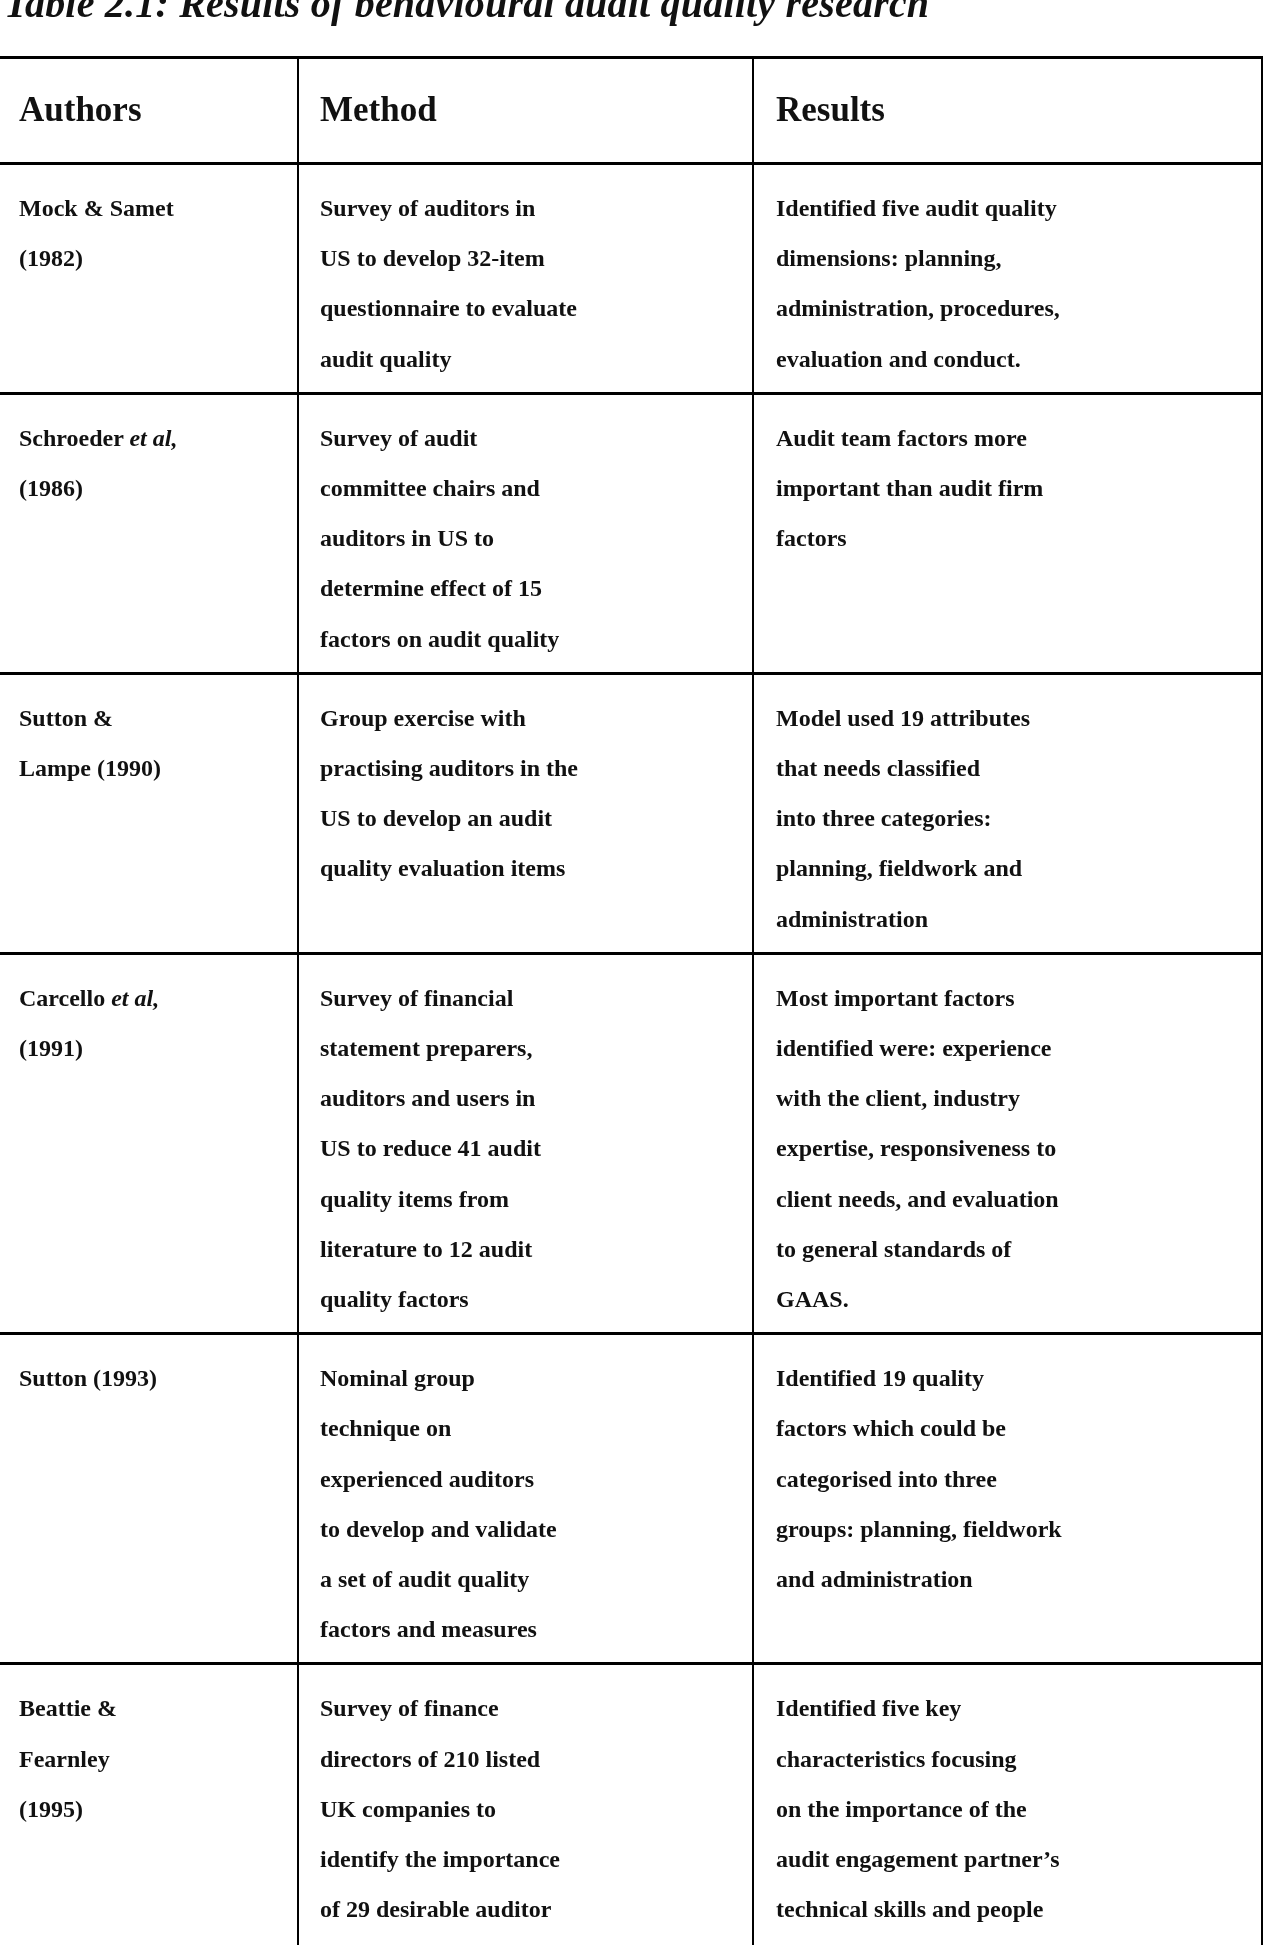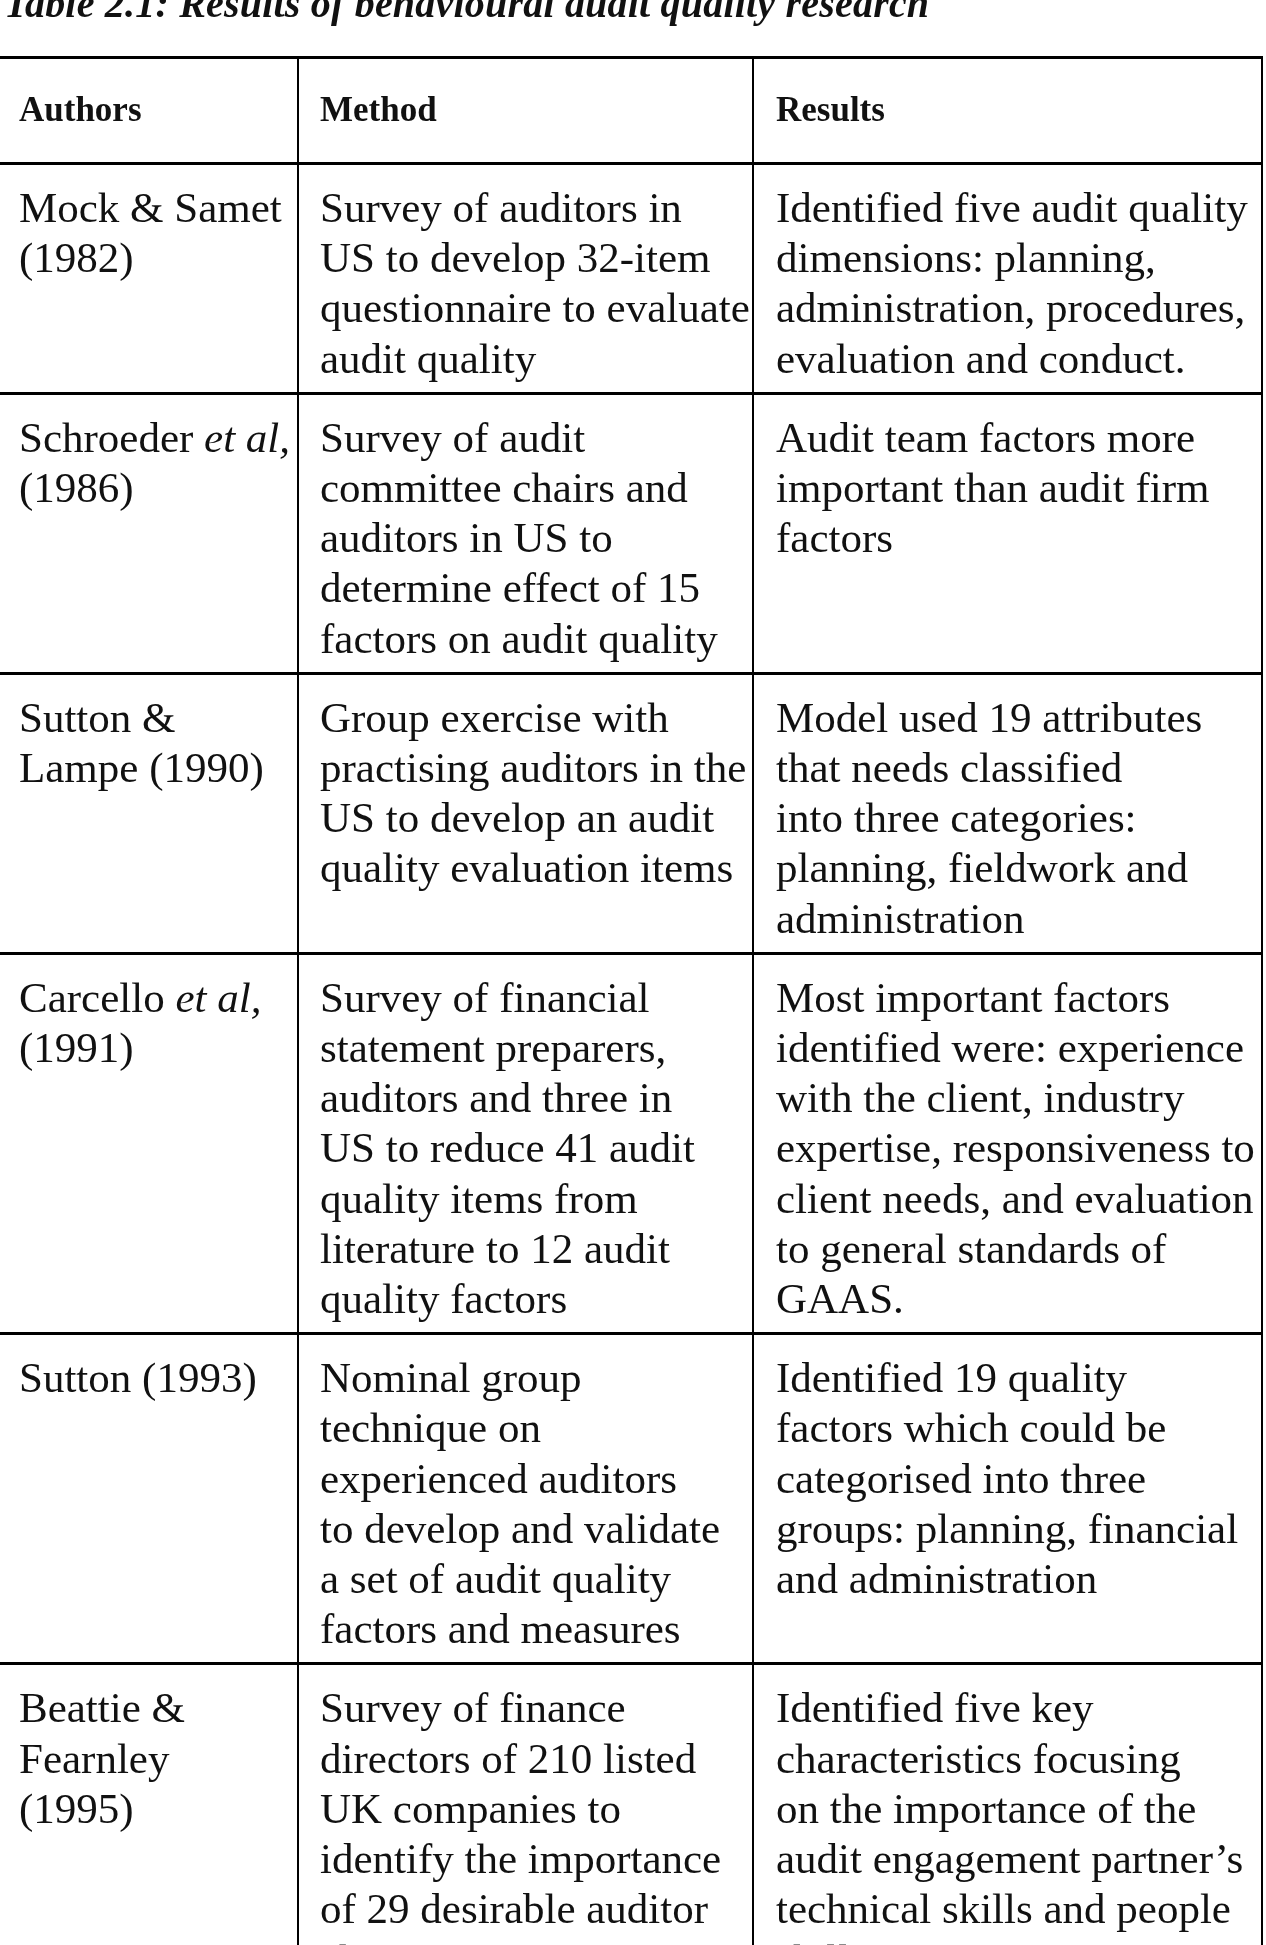--- a/index.html
+++ b/index.html
@@ -38,23 +38,23 @@
   .table col.c2 { width: 455px; }
   .table col.c3 { width: 509px; }
   .table th, .table td {
     border-top: 3px solid #000;
     border-bottom: 3px solid #000;
     border-left: 2.5px solid #000;
     border-right: 2.5px solid #000;
     vertical-align: top;
     text-align: left;
     padding: 18px 16px 8px 20px;
-    font-size: 43px;
+    font-size: 24px;
     line-height: 50.2px;
-    font-weight: normal;
+    font-weight: bold;
   }
   .table tr > *:first-child {
     border-left: none;
     padding-left: 19px;
   }
   .table tr > *:nth-child(2) { padding-left: 21px; }
   .table tr > *:nth-child(3) { padding-left: 22px; }
   .table th {
     font-weight: bold;
     vertical-align: middle;
@@ -151,21 +151,21 @@
     </tr>
 
     <tr class="r4">
       <td>
         <span class="line"><span>Carcello</span> <span class="it">et al,</span></span>
         <span class="line">(1991)</span>
       </td>
       <td>
         <span class="line">Survey of financial</span>
         <span class="line">statement preparers,</span>
-        <span class="line">auditors and three in</span>
+        <span class="line">auditors and users in</span>
         <span class="line">US to reduce 41 audit</span>
         <span class="line">quality items from</span>
         <span class="line">literature to 12 audit</span>
         <span class="line">quality factors</span>
       </td>
       <td>
         <span class="line">Most important factors</span>
         <span class="line">identified were: experience</span>
         <span class="line">with the client, industry</span>
         <span class="line">expertise, responsiveness to</span>
@@ -184,21 +184,21 @@
         <span class="line">technique on</span>
         <span class="line">experienced auditors</span>
         <span class="line">to develop and validate</span>
         <span class="line">a set of audit quality</span>
         <span class="line">factors and measures</span>
       </td>
       <td>
         <span class="line">Identified 19 quality</span>
         <span class="line">factors which could be</span>
         <span class="line">categorised into three</span>
-        <span class="line">groups: planning, financial</span>
+        <span class="line">groups: planning, fieldwork</span>
         <span class="line">and administration</span>
       </td>
     </tr>
 
     <tr class="r6">
       <td>
         <span class="line">Beattie &amp;</span>
         <span class="line">Fearnley</span>
         <span class="line">(1995)</span>
       </td>

